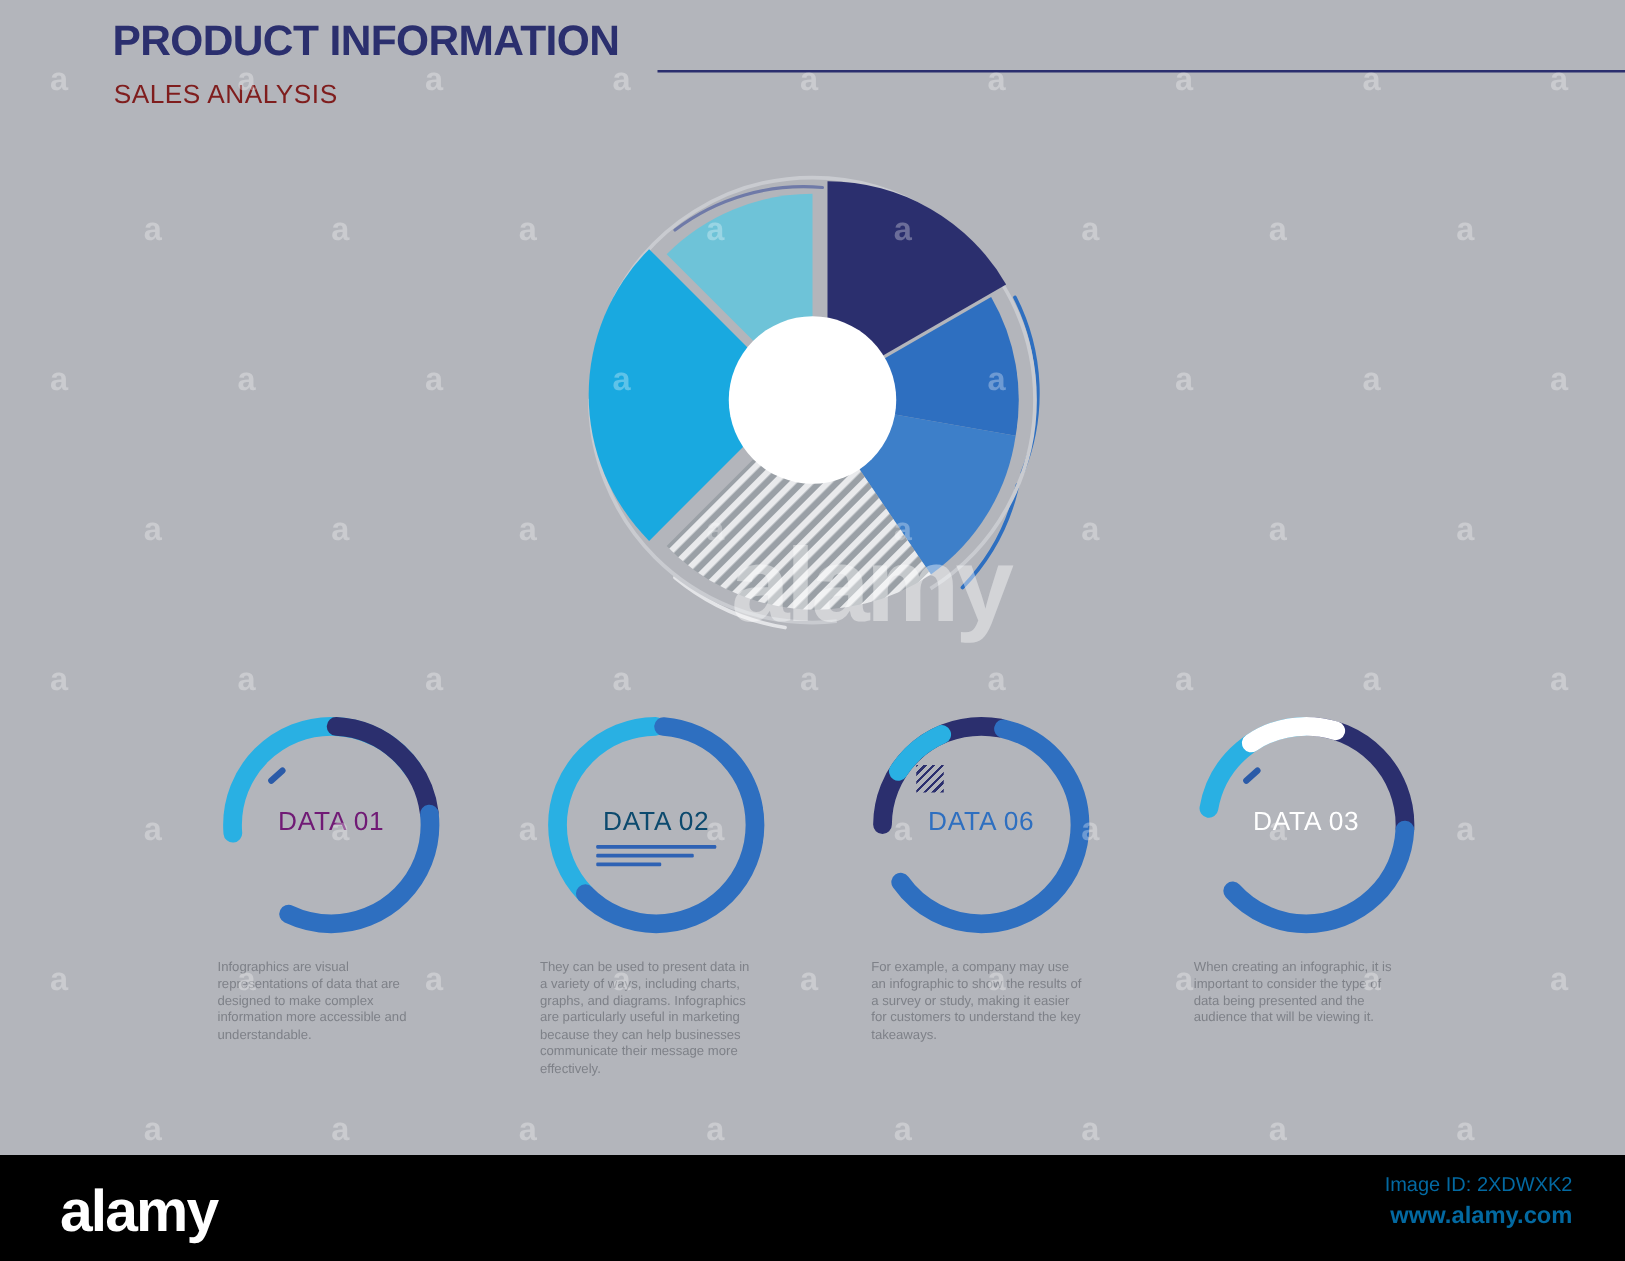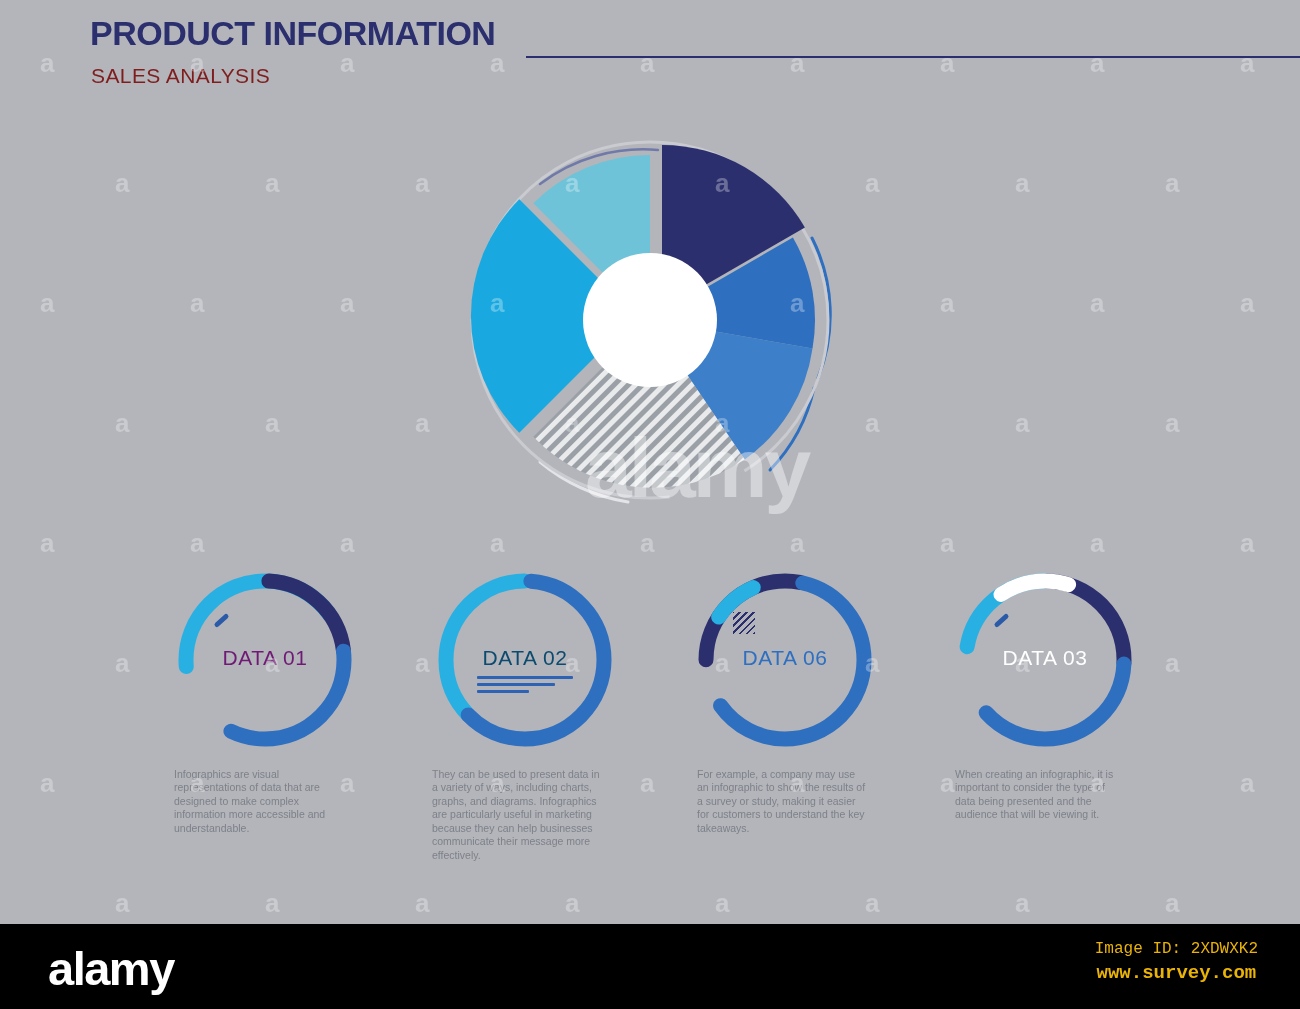--- a/index.html
+++ b/index.html
@@ -171,23 +171,22 @@
     top: 17px;
     font-size: 47px;
     font-weight: bold;
     color: #ffffff;
     letter-spacing: -1.5px;
   }
   .wm-right {
     position: absolute;
     right: 42px;
     top: 16px;
-    text-align: center;
-    color: #eab308;
-    font-family: Liberation Mono, monospace;
+    text-align: right;
+    color: #0369a1;
   }
   .wm-id {
     font-size: 16px;
     font-weight: normal;
   }
   .wm-url {
     font-size: 19px;
     font-weight: bold;
     margin-top: 4px;
   }
@@ -385,17 +384,17 @@
       <span style="left: 865px; top: 888px;">a</span>
       <span style="left: 1015px; top: 888px;">a</span>
       <span style="left: 1165px; top: 888px;">a</span>
     </div>
   <div class="big-wm" id="big-wm">alamy</div>
 
   <div class="wm-bar">
     <div class="wm-logo">alamy</div>
     <div class="wm-right">
       <div class="wm-id">Image ID: 2XDWXK2</div>
-      <div class="wm-url">www.survey.com</div>
+      <div class="wm-url">www.alamy.com</div>
     </div>
   </div>
 
 </div>
 
 </body></html>

